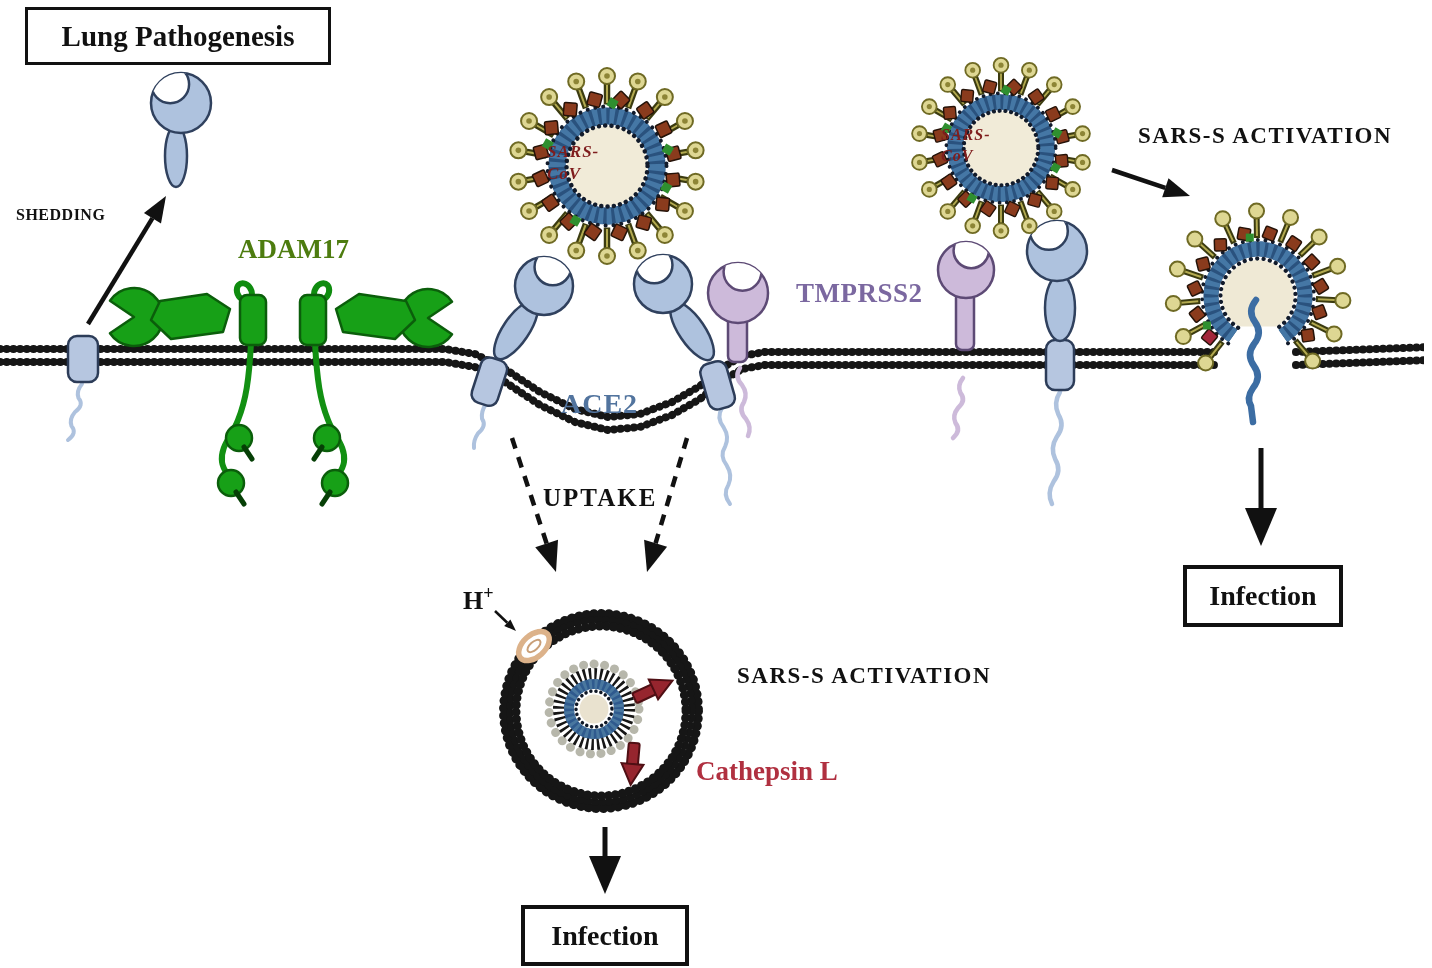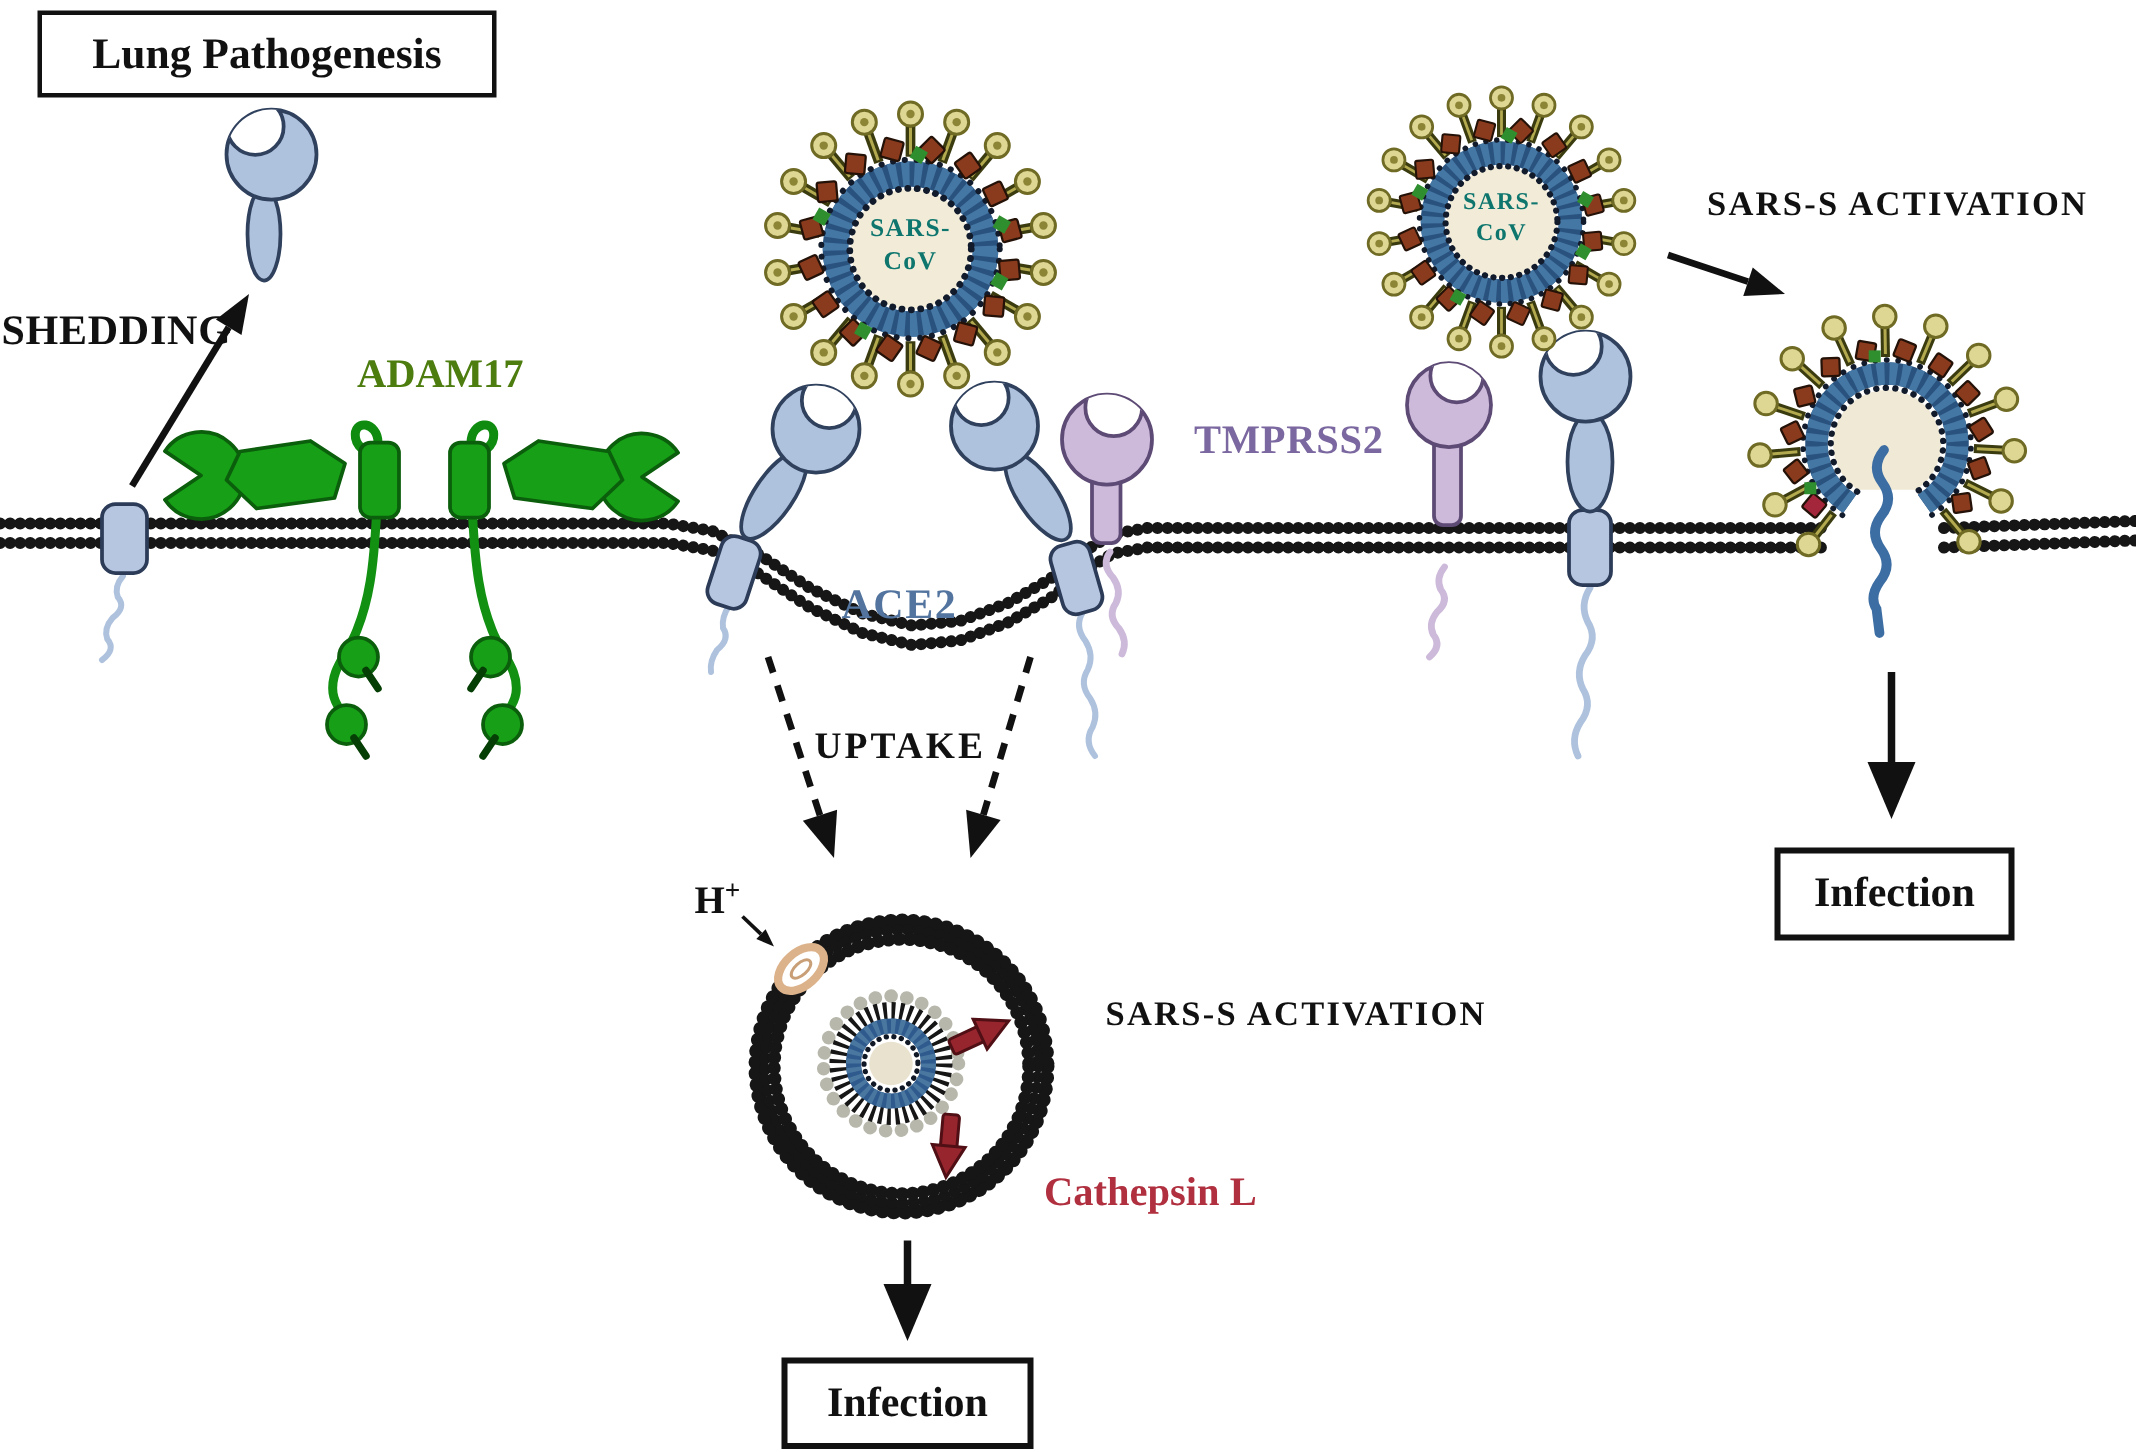--- a/index.html
+++ b/index.html
@@ -2,22 +2,22 @@
 <html><head>
 <meta charset="utf-8">
 <style>
   html,body{margin:0;padding:0;background:#fff;}
   .stage{position:relative;width:1424px;height:968px;background:#fff;overflow:hidden;
          font-family:"Liberation Serif","DejaVu Serif",serif;}
   .stage svg{position:absolute;left:0;top:0;}
   .lbl{position:absolute;font-weight:bold;color:#111;white-space:nowrap;line-height:1;}
   .box{position:absolute;border:4px solid #111;background:#fff;display:flex;
        align-items:center;justify-content:center;font-weight:bold;color:#111;}
-  .vlabel{position:absolute;text-align:center;font-weight:bold;color:#0f766e;
-          letter-spacing:1px;line-height:1.3;}
+  .vlabel{position:absolute;text-align:left;font-weight:bold;color:#7f1d1d;
+          letter-spacing:1px;line-height:1.3;font-style:italic;}
   sup{font-size:70%;}
 </style>
 </head>
 <body>
 
 <div class="stage">
   <svg id="scene" width="1432" height="968" viewBox="0 0 1432 968">
     <g id="mem">
         <path d="M0.0,349.0 L 445.0,349.0 L 475.0,354.0 L 505.0,369.0 L 540.0,392.0 L 575.0,409.0 L 608.0,417.0 L 640.0,414.0 L 672.0,402.0 L 700.0,386.0 L 722.0,368.0 L 742.0,356.0 L 765.0,352.0 L 1218.0,352.0" fill="none" stroke="#161616" stroke-width="8" stroke-dasharray="0.1 6.6" stroke-linecap="round"></path>
         <path d="M0.0,362.0 L 445.0,362.0 L 475.0,367.0 L 505.0,382.0 L 540.0,405.0 L 575.0,422.0 L 608.0,430.0 L 640.0,427.0 L 672.0,415.0 L 700.0,399.0 L 722.0,381.0 L 742.0,369.0 L 765.0,365.0 L 1218.0,365.0" fill="none" stroke="#161616" stroke-width="8" stroke-dasharray="0.1 6.6" stroke-linecap="round"></path>
@@ -430,39 +430,39 @@
     <g id="infB">
         <path d="M605,827 L605,856" fill="none" stroke="#111" stroke-width="5"></path>
         <polygon points="589,856 621,856 605,894" fill="#111"></polygon>
       </g>
   </svg>
 
   <div class="box" style="left:25px;top:7px;width:300px;height:52px;border-width:3.5px;font-size:29px;">
     <span>Lung Pathogenesis</span>
   </div>
 
-  <div class="lbl" style="left:1px;top:207px;font-size:28px;letter-spacing:0.5px;font-weight:600;">SHEDDING</div>
+  <div class="lbl" style="left:16px;top:207px;font-size:16px;letter-spacing:0.5px;font-weight:600;">SHEDDING</div>
 
   <div class="lbl" style="left: 238px; top: 236px; font-size: 27px; color: #4d7c0f;">ADAM17</div>
 
   <div class="lbl" style="left: 561px; top: 351px; font-size: 28px; letter-spacing: 1px; color: rgb(82, 116, 158); margin-top: 39px;">ACE2</div>
 
   <div class="lbl" style="left: 796px; top: 280px; font-size: 27px; letter-spacing: 0.5px; color: rgb(123, 104, 160); text-align: center;">TMPRSS2</div>
 
   <div class="lbl" style="left:1138px;top:124px;font-size:23px;letter-spacing:1.5px;">SARS-S ACTIVATION</div>
 
   <div class="lbl" style="left:543px;top:485px;font-size:25px;letter-spacing:2px;font-weight:600;">UPTAKE</div>
 
   <div class="lbl" style="left:463px;top:584px;font-size:26px;">
     <span>H</span><sup>+</sup>
   </div>
 
   <div class="lbl" style="left:737px;top:664px;font-size:23px;letter-spacing:1.5px;">SARS-S ACTIVATION</div>
 
-  <div class="lbl" style="left: 696px; top: 758px; font-size: 27px; color: rgb(176, 48, 64); margin-top: 23px;">Cathepsin L</div>
+  <div class="lbl" style="left: 696px; top: 758px; font-size: 27px; color: rgb(176, 48, 64);">Cathepsin L</div>
 
   <div class="vlabel" style="left:547px;top:141px;width:120px;font-size:17px;">
     <div>SARS-</div>
     <div>CoV</div>
   </div>
   <div class="vlabel" style="left:941px;top:125px;width:120px;font-size:16px;">
     <div>SARS-</div>
     <div>CoV</div>
   </div>
 

